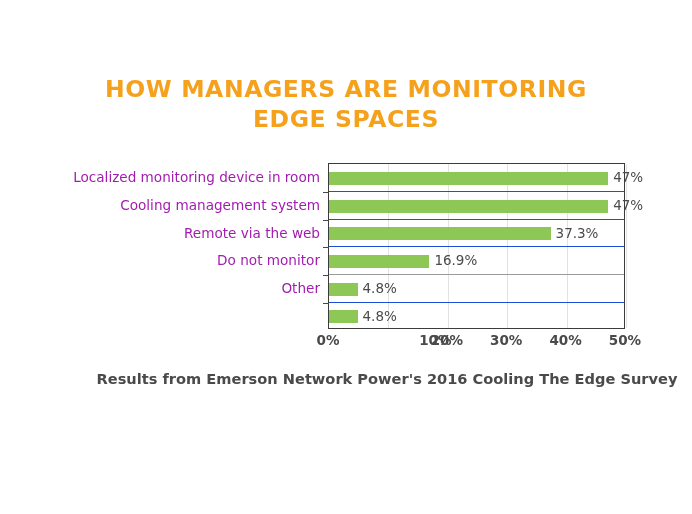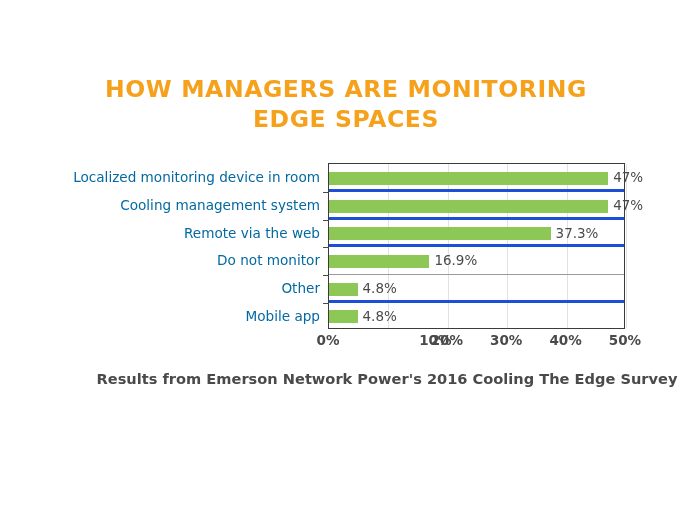--- a/index.html
+++ b/index.html
@@ -69,21 +69,21 @@
     position: absolute;
     left: 0;
     top: 0;
     right: 0;
     bottom: 0;
   }
   .row {
     position: absolute;
     left: 0;
     right: 0;
-    border-bottom: 3px solid #1d4ed8;
+    border-bottom: 1px solid #1d4ed8;
     box-sizing: border-box;
   }
   .row.last { border-bottom: none; }
   .row.soft-sep { border-bottom: 1px solid #9a9a9a; }
 
   .bar {
     position: absolute;
     left: 0;
     background: #8DC756;
     height: 13px;
@@ -97,21 +97,21 @@
     line-height: 13.5px;
     white-space: nowrap;
   }
 
   
   .cat-label {
     position: absolute;
     right: 0;
     width: 270px;
     text-align: right;
-    color: #0369a1;
+    color: #a21caf;
     font-family: "DejaVu Sans", sans-serif;
     font-size: 13.6px;
     line-height: 14px;
     white-space: nowrap;
   }
   #cat-labels {
     position: absolute;
     left: 48px;
     top: 163px;
     width: 272px;
@@ -170,21 +170,20 @@
     <span class="title-line">HOW MANAGERS ARE MONITORING</span>
     <span class="title-line">EDGE SPACES</span>
   </div>
 
   <div id="cat-labels">
       <div class="cat-label" style="top: 7px;">Localized monitoring device in room</div>
       <div class="cat-label" style="top: 35px;">Cooling management system</div>
       <div class="cat-label" style="top: 62.5px;">Remote via the web</div>
       <div class="cat-label" style="top: 90px;">Do not monitor</div>
       <div class="cat-label" style="top: 118px;">Other</div>
-      <div class="cat-label" style="top: 145.5px;">Mobile app</div>
     </div>
 
   <div id="plot-area">
     <div id="gridlines">
         <div class="vgrid" style="left: 59.4px;"></div>
         <div class="vgrid" style="left: 118.8px;"></div>
         <div class="vgrid" style="left: 178.2px;"></div>
         <div class="vgrid" style="left: 237.6px;"></div>
         <div class="vgrid" style="left: 297px;"></div>
       </div>

